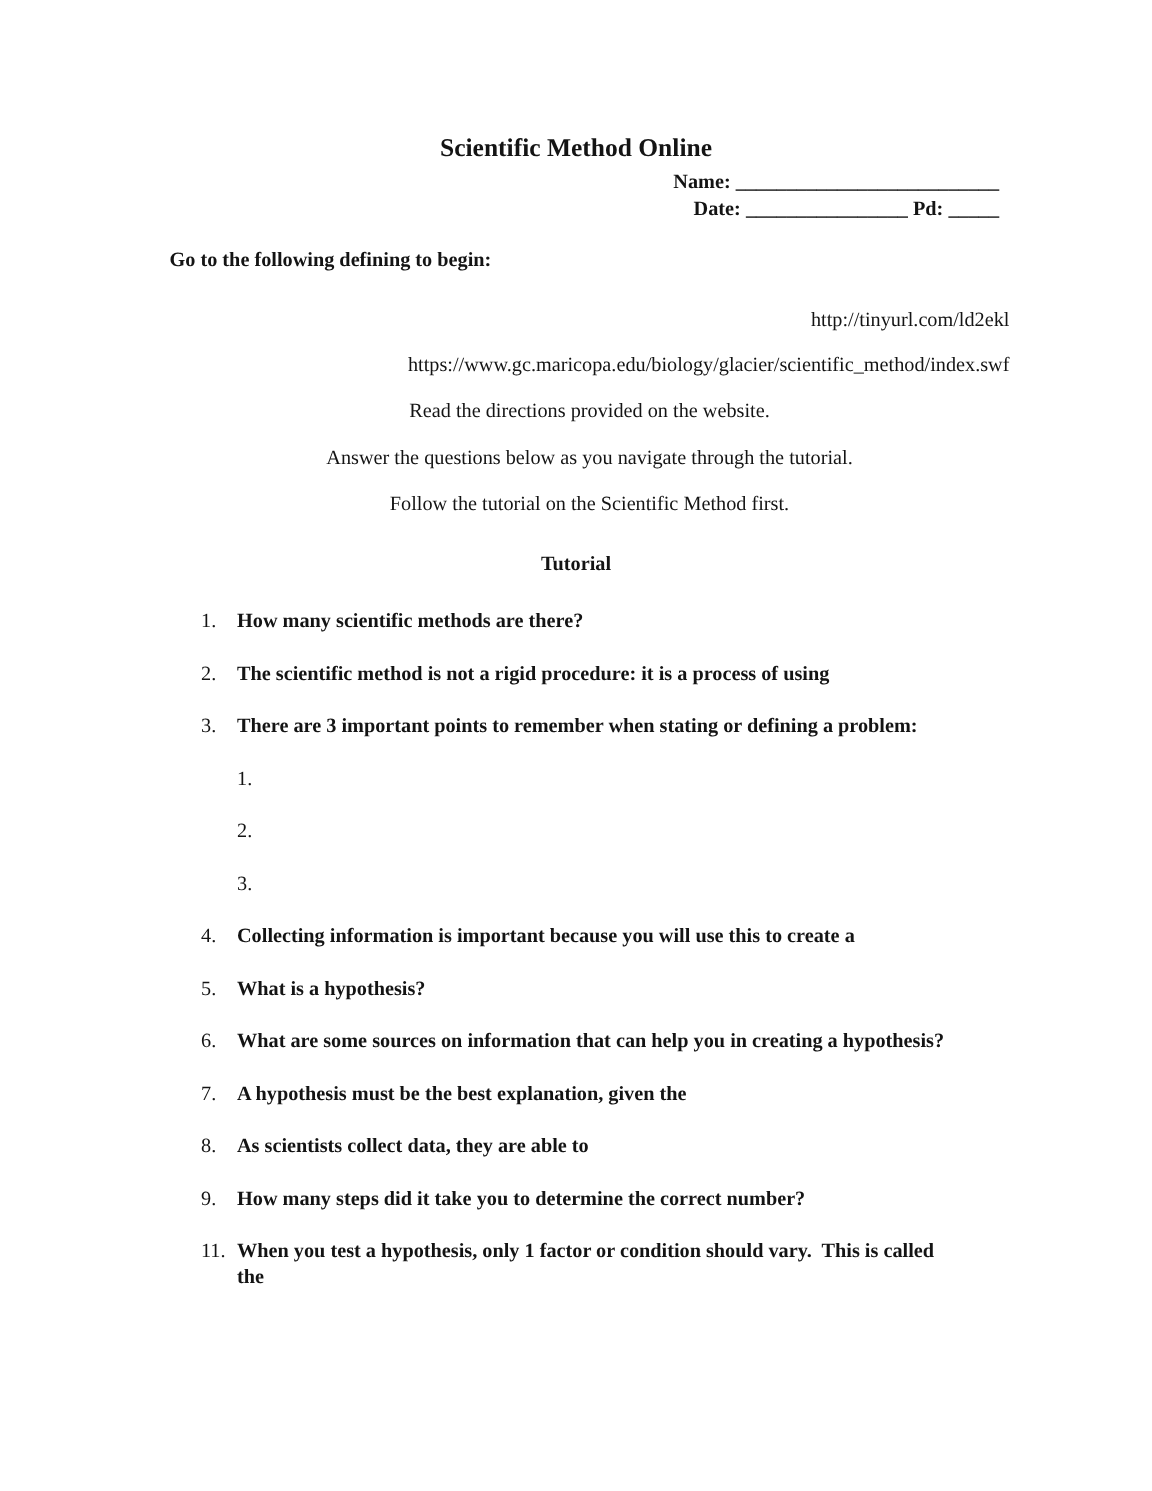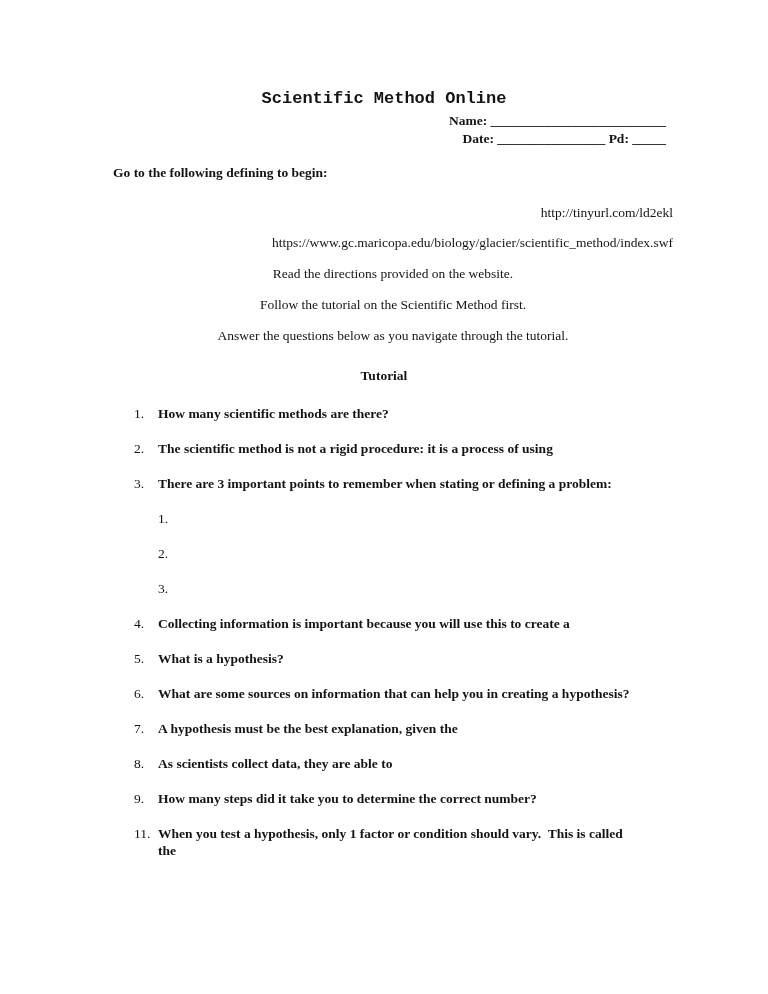--- a/index.html
+++ b/index.html
@@ -22,21 +22,20 @@
   .content {
     padding: 89px 95px 0 113px;
     box-sizing: border-box;
   }
   .doc-title {
     margin: 0 -95px 3px -113px;   
     text-align: center;
     font-weight: bold;
     font-size: 17px;
     line-height: 20px;
-    font-family: Liberation Mono, monospace;
   }
   .name-date-block {
     margin-right: 7px;            
     text-align: right;
     font-weight: bold;
   }
   .nd-row { line-height: 18px; white-space: pre; }
   .goto-heading {
     font-weight: bold;
     margin-top: 16px;
@@ -84,22 +83,22 @@
 
     <div class="goto-heading">Go to the following defining to begin:</div>
 
     <div>
         <div class="url-line">http://tinyurl.com/ld2ekl</div>
         <div class="url-line">https://www.gc.maricopa.edu/biology/glacier/scientific_method/index.swf</div>
       </div>
 
     <div>
         <div class="ins-line">Read the directions provided on the website.</div>
+        <div class="ins-line">Answer the questions below as you navigate through the tutorial.</div>
         <div class="ins-line">Follow the tutorial on the Scientific Method first.</div>
-        <div class="ins-line">Answer the questions below as you navigate through the tutorial.</div>
       </div>
 
     <div class="tutorial-heading">Tutorial</div>
 
     <div class="q-list">
         <div class="q-row">
           <span class="q-num">1.</span>
           <div class="q-text">How many scientific methods are there?</div>
         </div>
         <div class="q-row">

